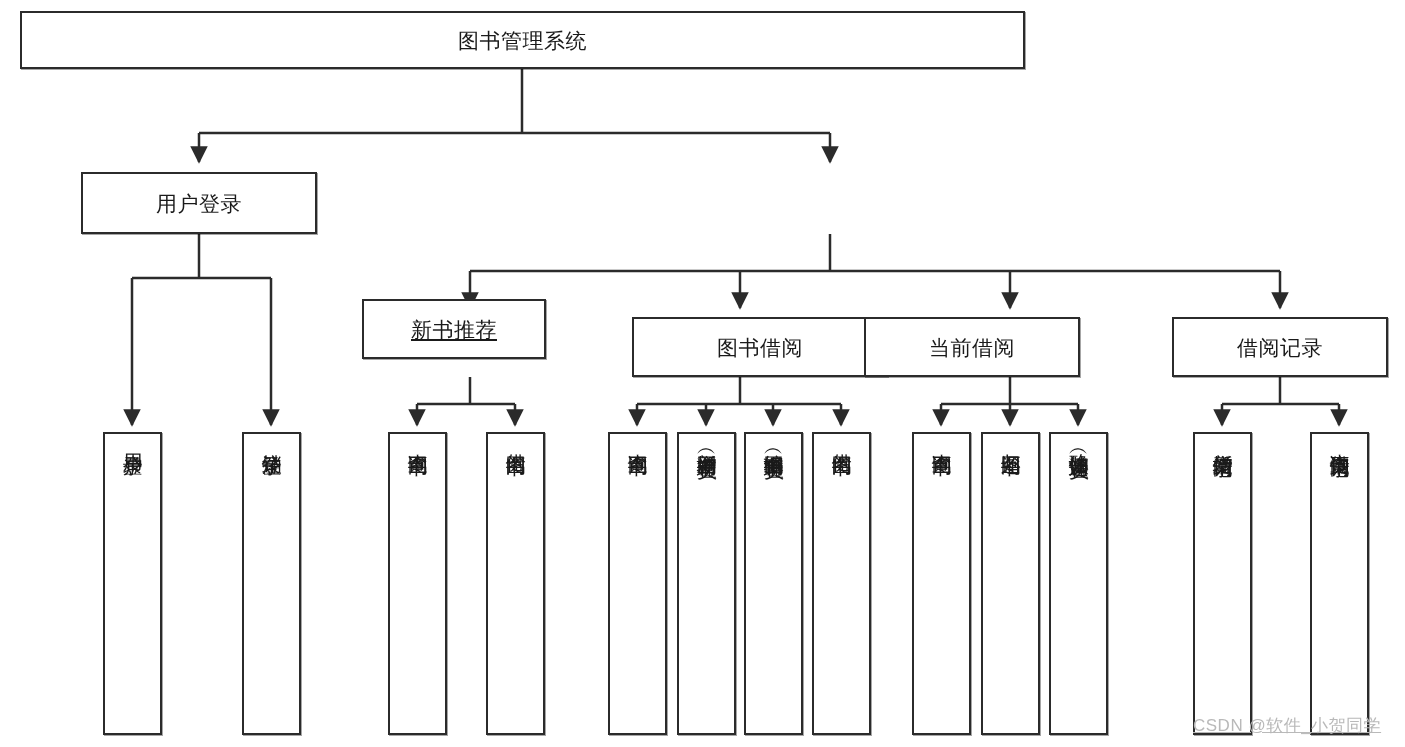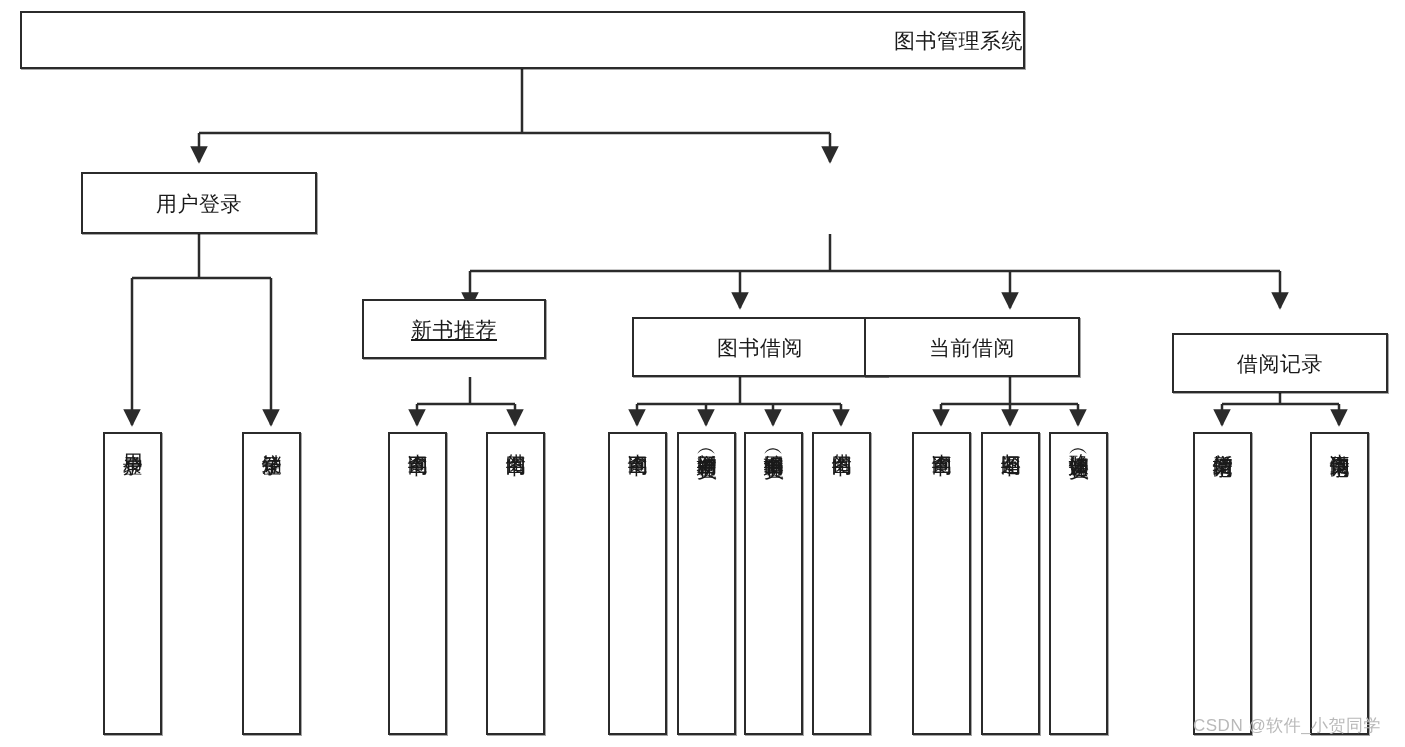--- a/index.html
+++ b/index.html
@@ -112,38 +112,38 @@
       <path d="M 1010 404 L 1010 425" marker-end="url(#arrow)"></path>
       <path d="M 1078 404 L 1078 425" marker-end="url(#arrow)"></path>
 
       <path d="M 1280 377 L 1280 404"></path>
       <path d="M 1222 404 L 1339 404"></path>
       <path d="M 1222 404 L 1222 425" marker-end="url(#arrow)"></path>
       <path d="M 1339 404 L 1339 425" marker-end="url(#arrow)"></path>
     </g>
   </svg>
 
-  <div class="node-box" style="left:20px; top:11px; width:1005px; height:58px;justify-content:flex-end;">
+  <div class="node-box" style="left:20px; top:11px; width:1005px; height:58px;">
     <span class="node-label-h">图书管理系统</span>
   </div>
 
   <div class="node-box" style="left:81px; top:172px; width:236px; height:62px;">
     <span class="node-label-h">用户登录</span>
   </div>
 
   <div class="node-box" style="left:362px; top:299px; width:184px; height:60px;text-decoration:underline;">
     <span class="node-label-h">新书推荐</span>
   </div>
   <div class="node-box" style="left:632px; top:317px; width:256px; height:60px;align-items:center;">
     <span class="node-label-h">图书借阅</span>
   </div>
   <div class="node-box" style="left:864px; top:317px; width:216px; height:60px;">
     <span class="node-label-h">当前借阅</span>
   </div>
-  <div class="node-box" style="left:1172px; top:317px; width:216px; height:60px;margin-top:16px;">
+  <div class="node-box" style="left:1172px; top:317px; width:216px; height:60px;">
     <span class="node-label-h">借阅记录</span>
   </div>
 
   <div class="node-box vertical" style="left:103px; top:432px; width:59px; height:303px;">
     <span class="node-label-v">用户登录</span>
   </div>
   <div class="node-box vertical" style="left:242px; top:432px; width:59px; height:303px;">
     <span class="node-label-v">注销登录</span>
   </div>
 
@@ -177,15 +177,15 @@
     <span class="node-label-v">确认归还（管理员）</span>
   </div>
 
   <div class="node-box vertical" style="left:1193px; top:432px; width:59px; height:303px;">
     <span class="node-label-v">新增借阅记录</span>
   </div>
   <div class="node-box vertical" style="left:1310px; top:432px; width:59px; height:303px;">
     <span class="node-label-v">查询借阅记录</span>
   </div>
 
-  <div class="watermark" style="left:1193px; top:714px;">CSDN @软件_小贺同学</div>
+  <div class="watermark" style="left:1193px; top:714px;text-decoration:underline;">CSDN @软件_小贺同学</div>
 
 </div>
 
 </body></html>

